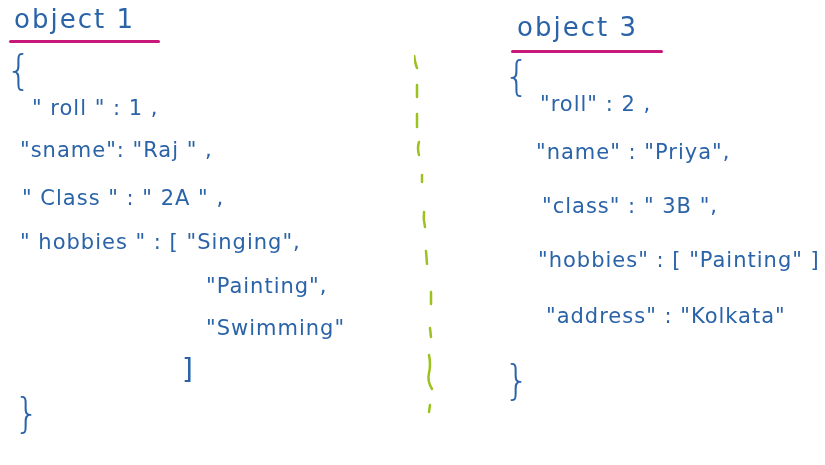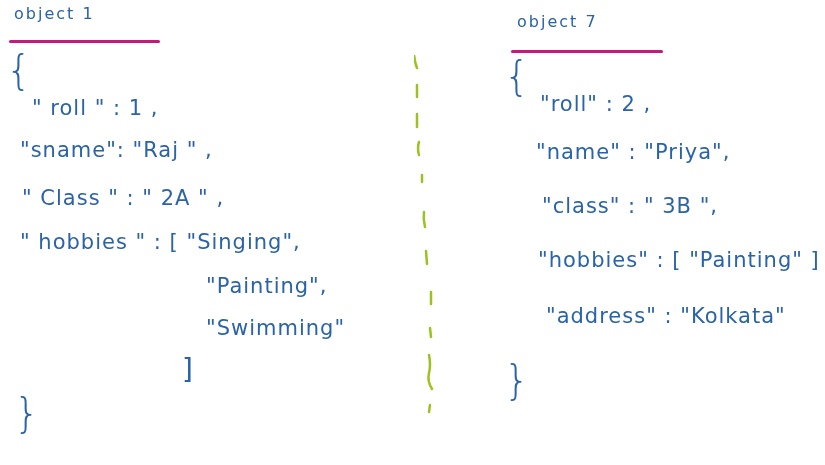--- a/index.html
+++ b/index.html
@@ -18,21 +18,21 @@
     .hand {
       position: absolute;
       font-family: "DejaVu Sans", sans-serif;
       color: #2a63a8;
       white-space: nowrap;
       letter-spacing: 1px;
       font-size: 21px;
       line-height: 1;
     }
     .title {
-      font-size: 16px;
+      font-size: 26px;
       letter-spacing: 2px;
     }
     .underline {
       position: absolute;
       height: 3px;
       background: #c8187a;
       border-radius: 2px;
     }
     .brace {
       font-size: 40px;
@@ -79,21 +79,21 @@
     <path d="M10 157 Q9 164 11 172"></path>
     <path d="M12 196 L13 209"></path>
     <path d="M17 237 L17 249"></path>
     <path d="M16 273 L17 282"></path>
     <path d="M15 300 Q17 310 15 318 Q13 326 18 334"></path>
     <path d="M16 350 L15 357"></path>
   </g>
 </svg>
 
 <div>
-  <div class="hand title" style="left:517px; top:14px;">object 7</div>
+  <div class="hand title" style="left:517px; top:14px;">object 3</div>
   <div class="underline" style="left:511px; top:50px; width:152px;"></div>
 
   <div class="hand brace" style="left:504px; top:56px;">{</div>
 
   <div class="hand" style="left:540px; top:94px;">"roll" : 2 ,</div>
   <div class="hand" style="left:536px; top:142px;">"name" : "Priya",</div>
   <div class="hand" style="left:542px; top:196px;">"class" : " 3B ",</div>
   <div class="hand" style="left:538px; top:250px;">"hobbies" : [ "Painting" ]</div>
   <div class="hand" style="left:546px; top:306px;">"address" : "Kolkata"</div>
 

